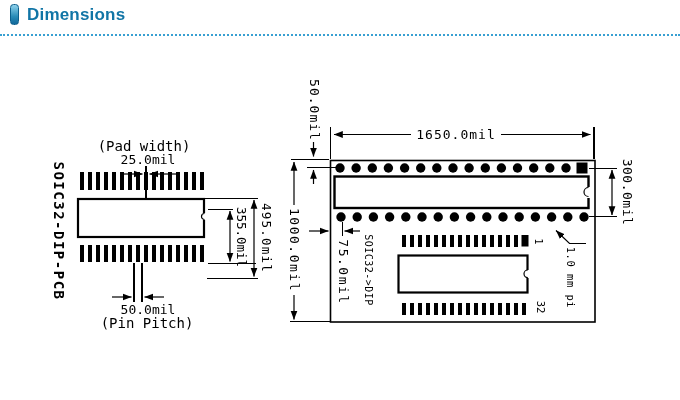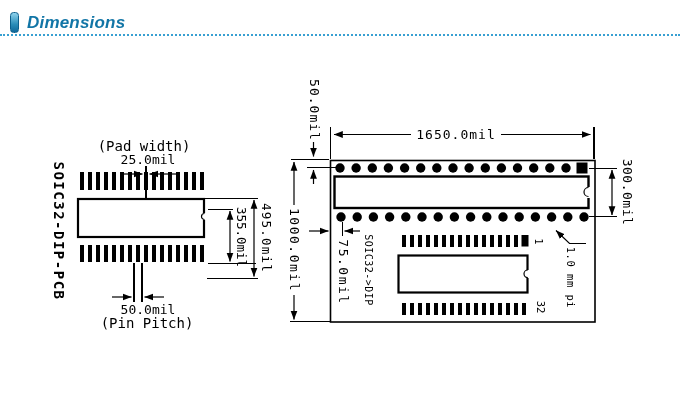--- a/index.html
+++ b/index.html
@@ -1,20 +1,20 @@
 <!DOCTYPE html>
 <html><head>
 <meta charset="utf-8">
 <style>
   html,body{margin:0;padding:0;background:#fff;}
   body{width:680px;height:400px;overflow:hidden;position:relative;
        font-family:"Liberation Sans",sans-serif;}
   .hdr{position:absolute;left:0;top:0;width:680px;height:36px;
        border-bottom:2px dotted #38a0d2;box-sizing:border-box;}
-  .hdr-inner{display:flex;align-items:center;gap:8px;padding:12px 0 0 10px;font-style:italic;}
+  .hdr-inner{display:flex;align-items:center;gap:8px;padding:4px 0 0 10px;}
   .pill{width:7px;height:19px;border-radius:3.5px;
         background:linear-gradient(#8ed2ec,#2a8cb8 60%,#10689a);
         border:1px solid #0d5f8c;}
   .title{font-size:17px;font-weight:bold;color:#1175a6;letter-spacing:.2px;}
   svg{position:absolute;left:0;top:0;}
   text{font-family:"DejaVu Sans Mono",monospace;fill:#000;}
   .ln{stroke:#000;stroke-width:1.2;fill:none;shape-rendering:crispEdges;}
   .ar{stroke:#000;stroke-width:1.2;fill:none;}
   .thick{stroke:#000;fill:#fff;}
 </style>

